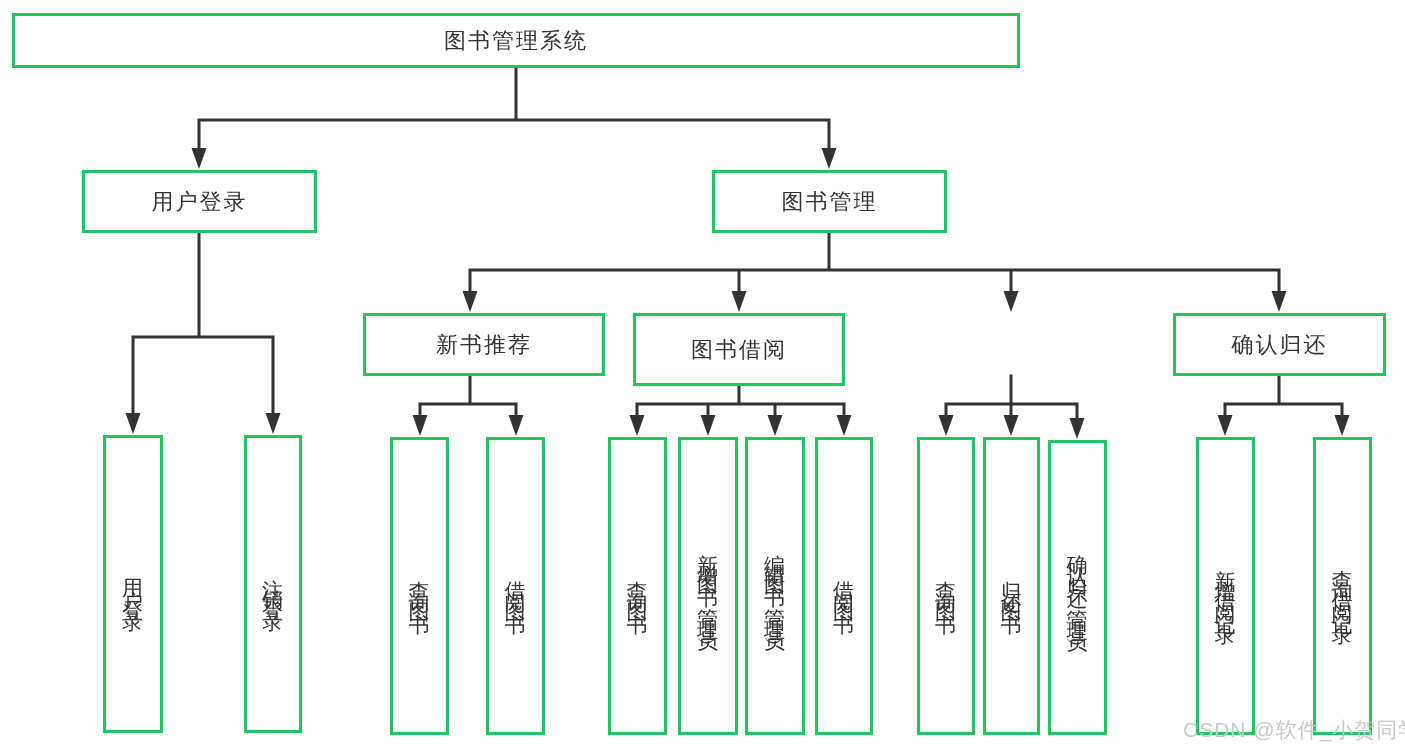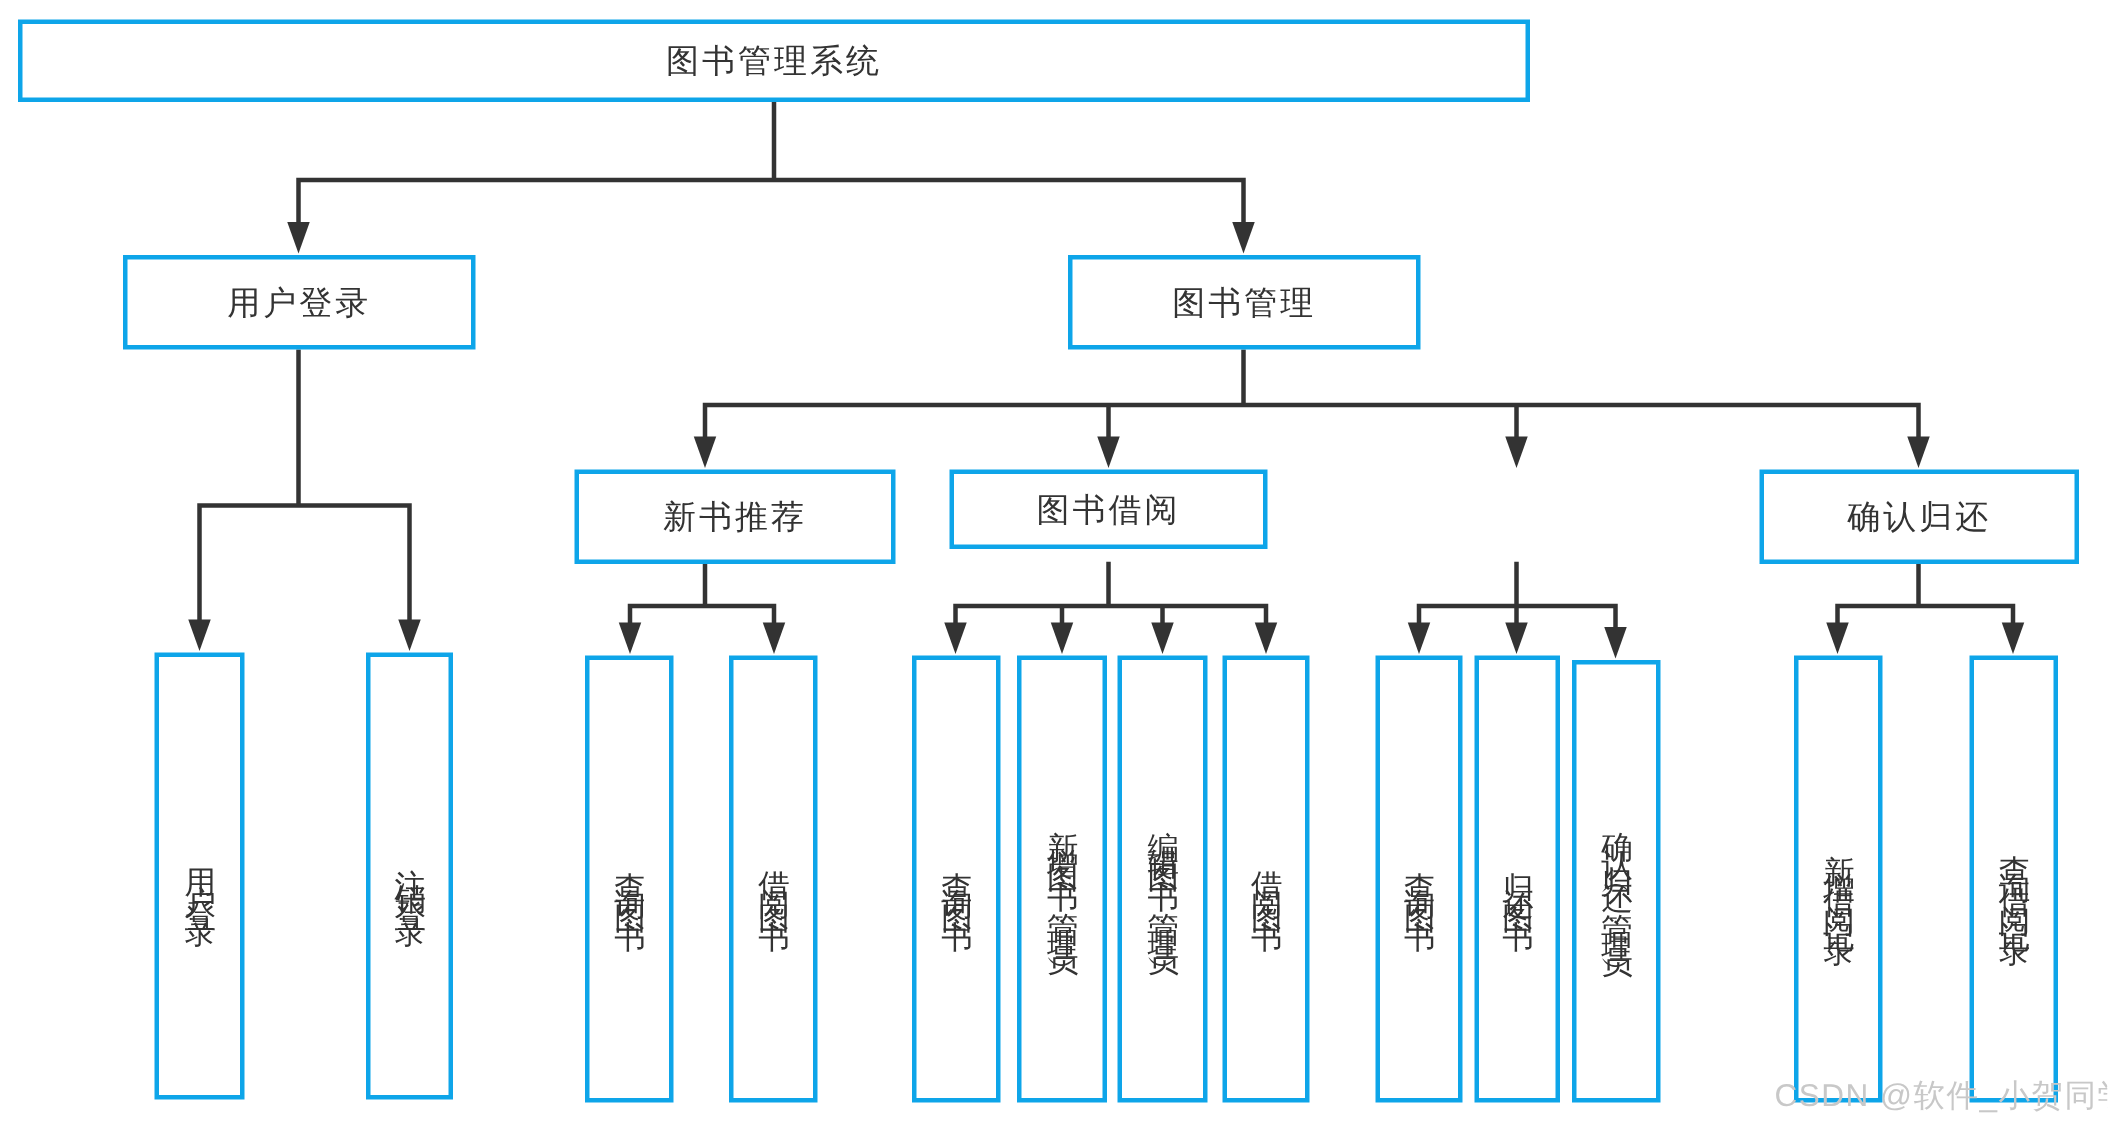--- a/index.html
+++ b/index.html
@@ -8,21 +8,21 @@
     width: 1405px;
     height: 747px;
     background: #ffffff;
     font-family: "Liberation Sans", sans-serif;
     overflow: hidden;
   }
   .node {
     position: absolute;
     box-sizing: border-box;
     background: #ffffff;
-    border: 3px solid #0ea5e9;
+    border: 3px solid #22c55e;
     display: flex;
     align-items: center;
     justify-content: center;
     color: #333333;
   }
   .h-label {
     font-size: 22px;
     letter-spacing: 2px;
     color: #333333;
     white-space: nowrap;
@@ -42,22 +42,22 @@
     pointer-events: none;
   }
   svg.connectors path { stroke: #333333; stroke-width: 3; fill: none; stroke-linecap: square; }
   svg.connectors polygon { fill: #333333; stroke: none; }
 
   
   #n-root        { left: 12px;   top: 13px;  width: 1008px; height: 55px; }
   #n-user-login  { left: 82px;   top: 170px; width: 235px;  height: 63px; }
   #n-book-mgmt   { left: 712px;  top: 170px; width: 235px;  height: 63px; }
 
-  #n-new-book    { left: 383px;  top: 313px; width: 214px;  height: 63px; text-align: right; }
-  #n-borrowing   { left: 633px;  top: 313px; width: 212px;  height: 53px; }
+  #n-new-book    { left: 363px;  top: 313px; width: 242px;  height: 63px; text-align: right; }
+  #n-borrowing   { left: 633px;  top: 313px; width: 212px;  height: 73px; }
   #n-current     { left: 905px;  top: 313px; width: 213px;  height: 63px; }
   #n-record      { left: 1173px; top: 313px; width: 213px;  height: 63px; }
 
   #n-ul-login    { left: 103px;  top: 435px; width: 60px; height: 298px; }
   #n-ul-logout   { left: 244px;  top: 435px; width: 58px; height: 298px; }
   #n-nb-query    { left: 390px;  top: 437px; width: 59px; height: 298px; }
   #n-nb-borrow   { left: 486px;  top: 437px; width: 59px; height: 298px; }
   #n-bb-query    { left: 608px;  top: 437px; width: 59px; height: 298px; }
   #n-bb-add      { left: 678px;  top: 437px; width: 60px; height: 298px; }
   #n-bb-edit     { left: 745px;  top: 437px; width: 60px; height: 298px; }

